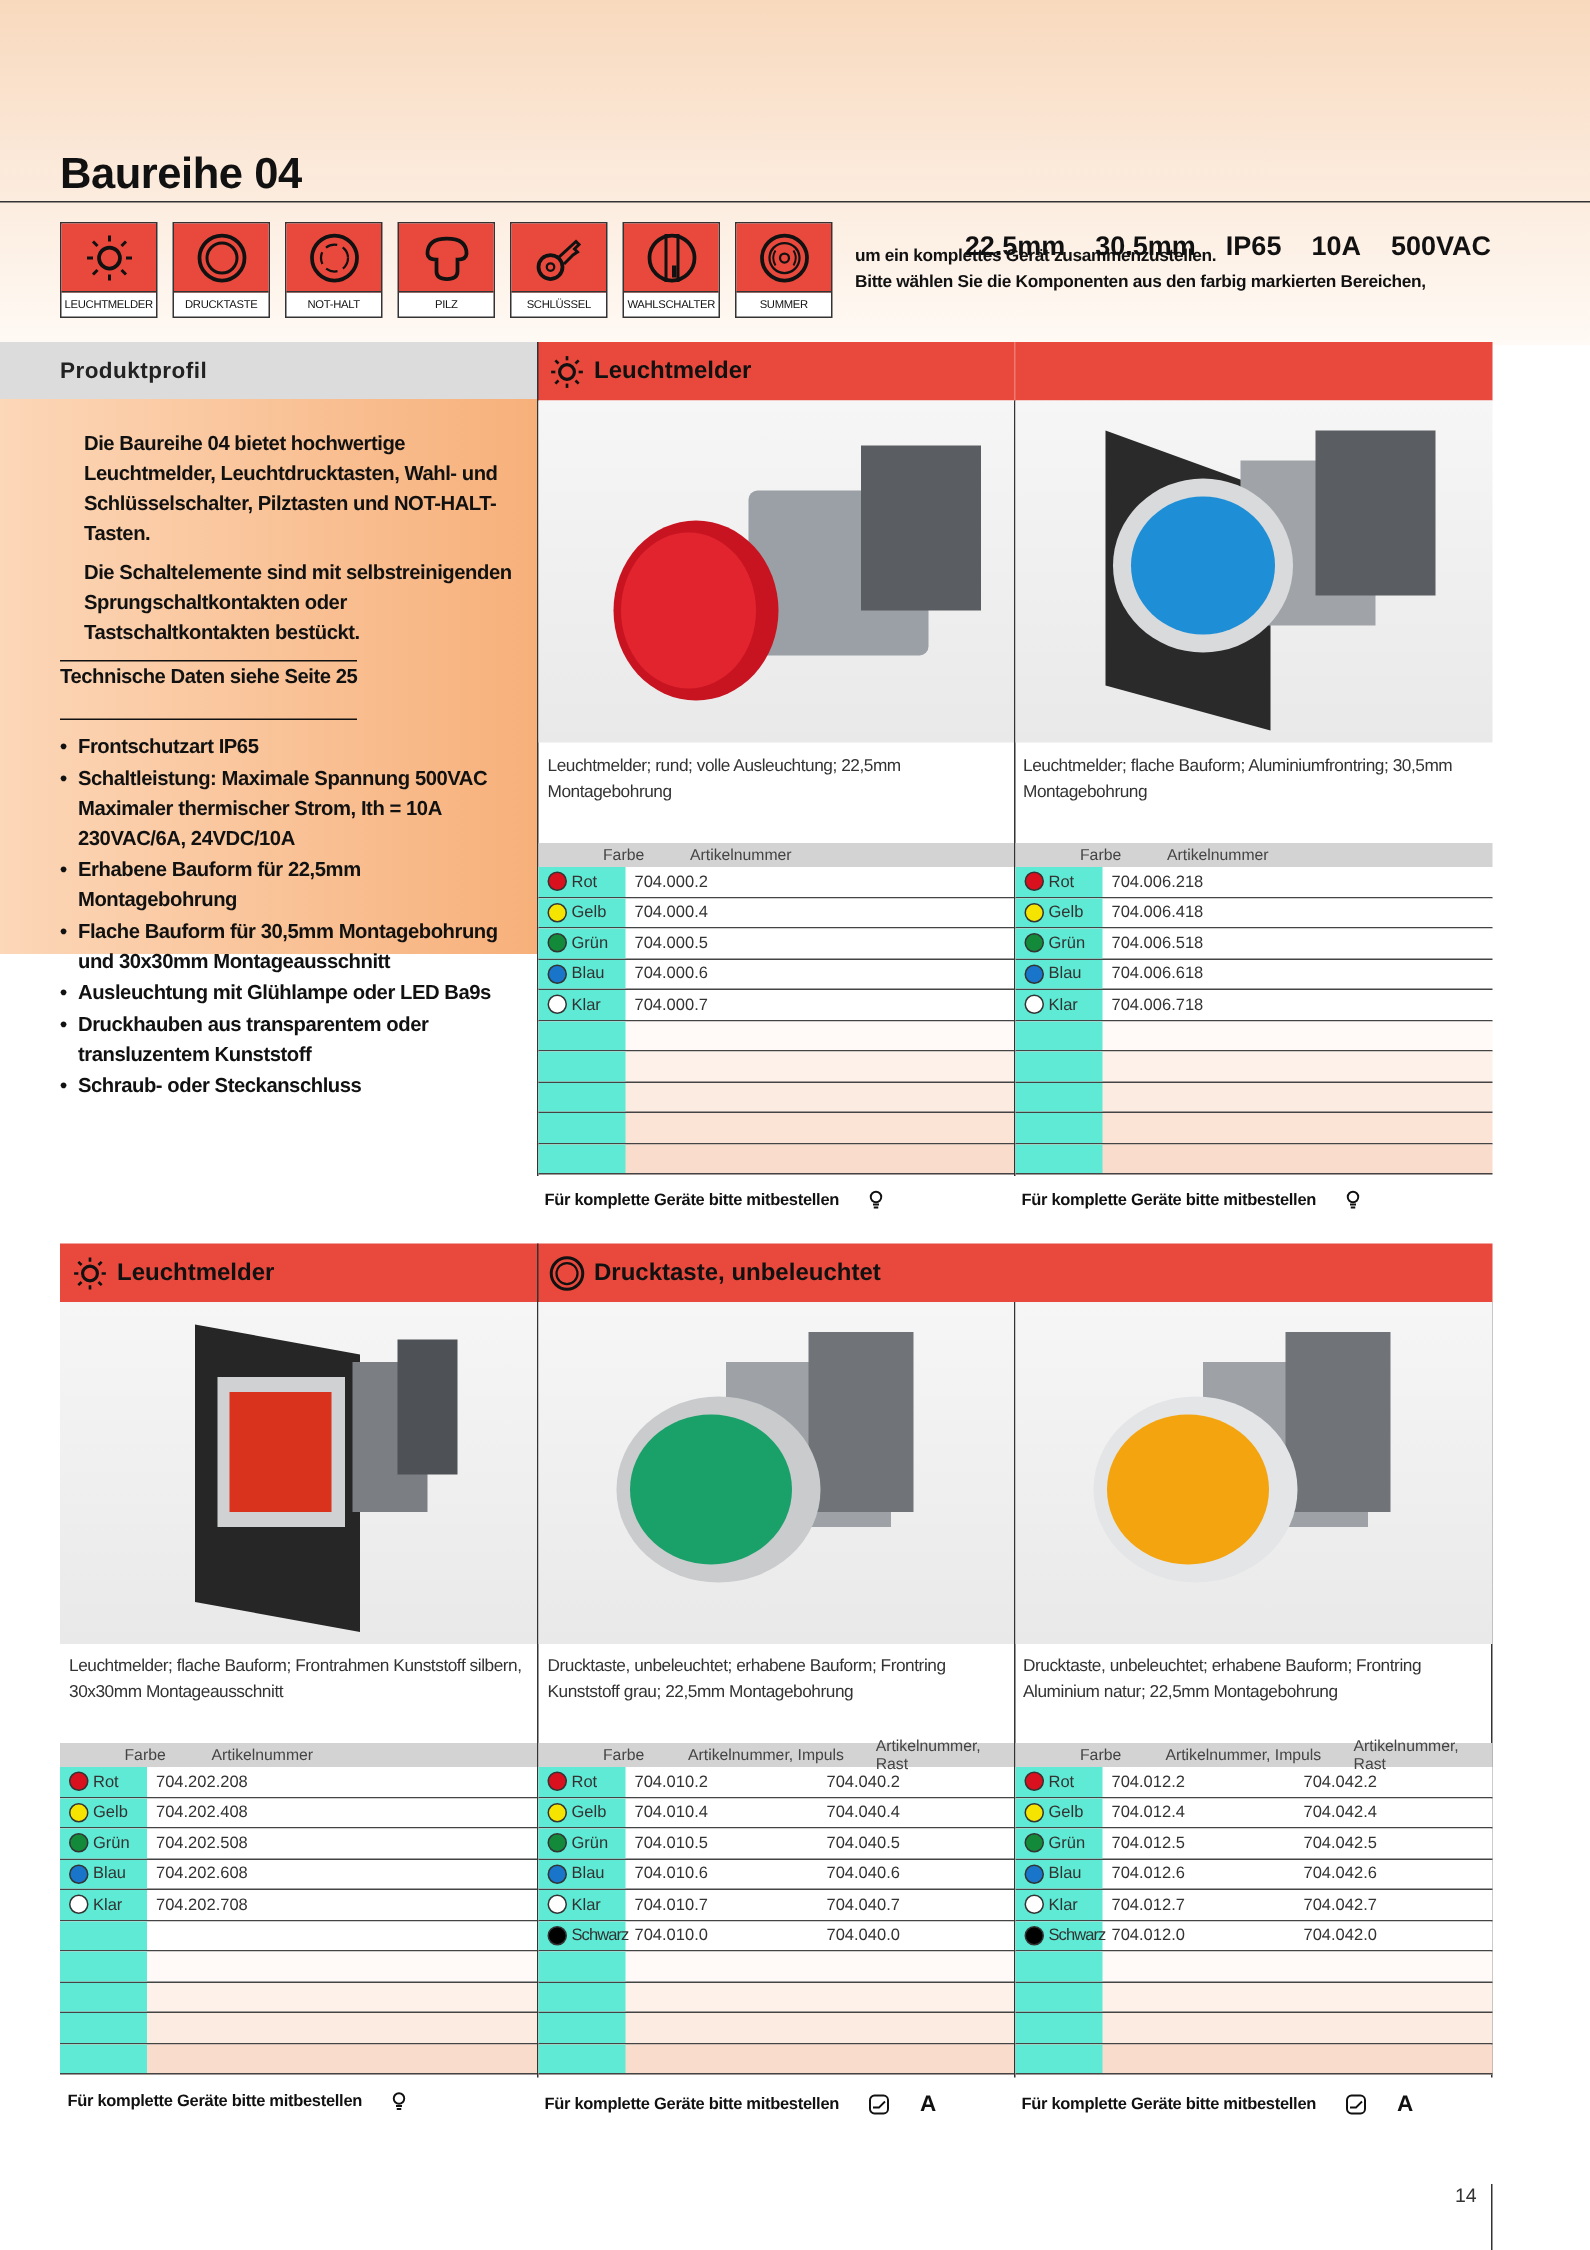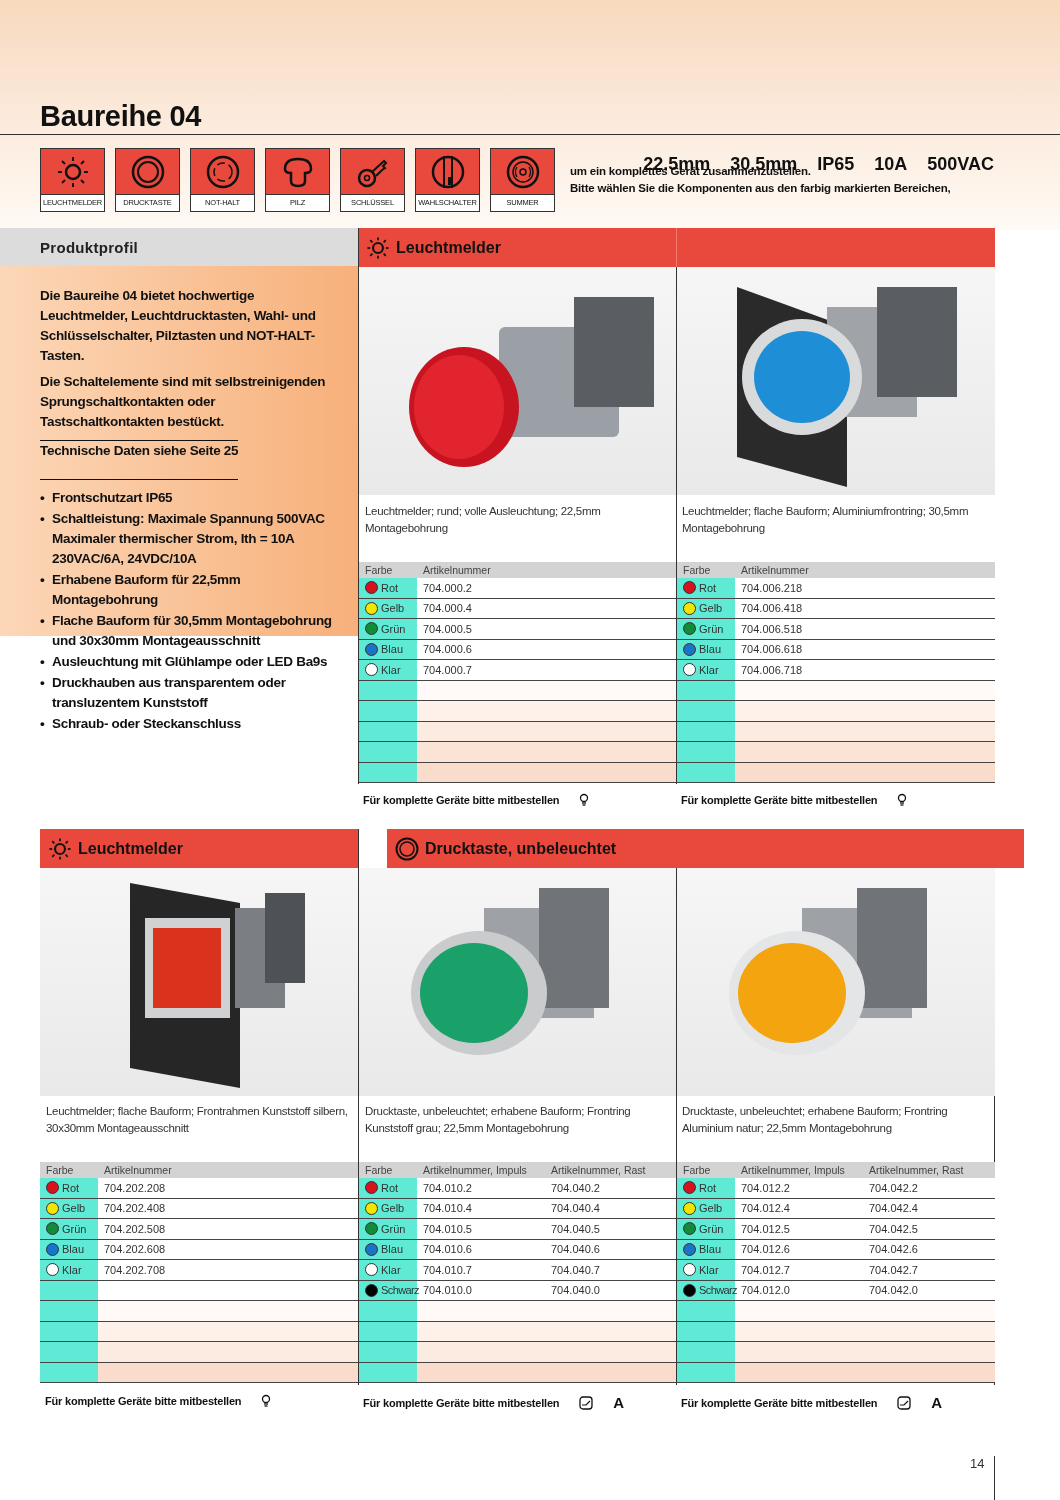--- a/index.html
+++ b/index.html
@@ -10,35 +10,35 @@
   .title-rule { position: absolute; left: 0; top: 134px; width: 1060px; height: 1px; background: #333; }
   .icons { position: absolute; left: 40px; top: 148px; display: flex; gap: 10px; }
   .icon-tile { width: 65px; height: 64px; border: 1px solid #333; background: #fff; display: flex; flex-direction: column; }
   .icon-tile .pic { height: 46px; background: #e8493c; border-bottom: 1px solid #333; display: flex; align-items: center; justify-content: center; }
   .icon-tile .lbl { flex: 1; font-size: 7.5px; text-align: center; line-height: 16px; letter-spacing: -0.2px; }
   .intro { position: absolute; left: 570px; top: 163px; font-size: 11.5px; font-weight: bold; line-height: 17px; letter-spacing: -0.2px; }
 
   .profile { position: absolute; left: 0; top: 228px; width: 358px; height: 408px; background: linear-gradient(to right, #fcd7b8 0%, #f7b07a 100%); }
   .profile-head { height: 38px; background: #dcdcdc; font-size: 15px; font-weight: bold; padding: 11px 40px; letter-spacing: 0.3px; color: #222; }
   .profile-body { padding: 20px 16px 0 40px; font-size: 13.5px; font-weight: bold; line-height: 20px; letter-spacing: -0.3px; }
-  .profile-body p { margin-bottom: 6px; }
+  .profile-body p { margin-bottom: 6px; margin-left: 16px; }
   .profile-body .link { display: inline-block; border-top: 1px solid #111; border-bottom: 1px solid #111; padding: 0 0 18px; margin: 2px 0 8px; }
   .profile-body ul { list-style: none; }
   .profile-body li { position: relative; padding-left: 12px; margin-bottom: 1px; }
   .profile-body li::before { content: "•"; position: absolute; left: 0; }
 
   .section-bar { position: absolute; height: 39px; background: #e8493c; display: flex; align-items: center; font-size: 16px; font-weight: bold; padding-left: 8px; gap: 6px; color: #111; }
   .vline { position: absolute; width: 1px; background: #333; }
   .photo { position: absolute; background: linear-gradient(to bottom, #f6f6f6, #e9e9e9); }
   .desc { position: absolute; font-size: 11.5px; line-height: 17px; color: #333; letter-spacing: -0.3px; }
   .tbl { position: absolute; font-size: 11px; color: #333; }
   .tbl .th { height: 16px; background: #d3d3d3; display: flex; align-items: center; font-size: 10.5px; color: #444; }
   .tbl .tr { height: 20.5px; display: flex; align-items: center; border-bottom: 1.5px solid #444; background: #fff; }
   .tbl .c1 { width: 58px; height: 100%; display: flex; align-items: center; gap: 3px; padding-left: 6px; background: #5eead4; }
-  .tbl .th .c1 { background: transparent; }
+  .tbl .th .c1 { background: transparent; margin-left: 37px; }
   .tbl .c2 { padding-left: 6px; width: 128px; }
   .tbl .c3 { padding-left: 6px; }
   .dot { width: 13px; height: 13px; border-radius: 50%; border: 1px solid #333; display: inline-block; flex-shrink: 0; }
   .order-note { position: absolute; font-size: 11px; font-weight: bold; display: flex; align-items: center; gap: 20px; letter-spacing: -0.2px; }
   .page-num { position: absolute; left: 970px; top: 1456px; font-size: 13px; color: #333; }
   .page-rule { position: absolute; left: 994px; top: 1456px; width: 1px; height: 44px; background: #333; }
 </style>
 </head>
 <body>
 
@@ -335,21 +335,21 @@
         <line x1="2" y1="17" x2="6" y2="17"></line>
         <line x1="28" y1="17" x2="32" y2="17"></line>
         <line x1="6" y1="6" x2="9" y2="9"></line>
         <line x1="25" y1="25" x2="28" y2="28"></line>
         <line x1="28" y1="6" x2="25" y2="9"></line>
         <line x1="6" y1="28" x2="9" y2="25"></line>
       </g>
     </svg>
   <span>Leuchtmelder</span>
 </div>
-<div class="section-bar" style="left:358px; top:829px; width:637px;margin-left:29px;">
+<div class="section-bar" style="left:358px; top:829px; width:637px;">
   <svg width="24" height="24">
       <circle cx="12" cy="12" r="10.5" fill="none" stroke="#111" stroke-width="2"></circle>
       <circle cx="12" cy="12" r="7" fill="none" stroke="#111" stroke-width="1.5"></circle>
     </svg>
   <span>Drucktaste, unbeleuchtet</span>
 </div>
 <div class="vline" style="left:358px; top:829px; height:556px;"></div>
 <div class="vline" style="left:676px; top:868px; height:517px;"></div>
 <div class="vline" style="left:994px; top:868px; height:517px;"></div>
 

